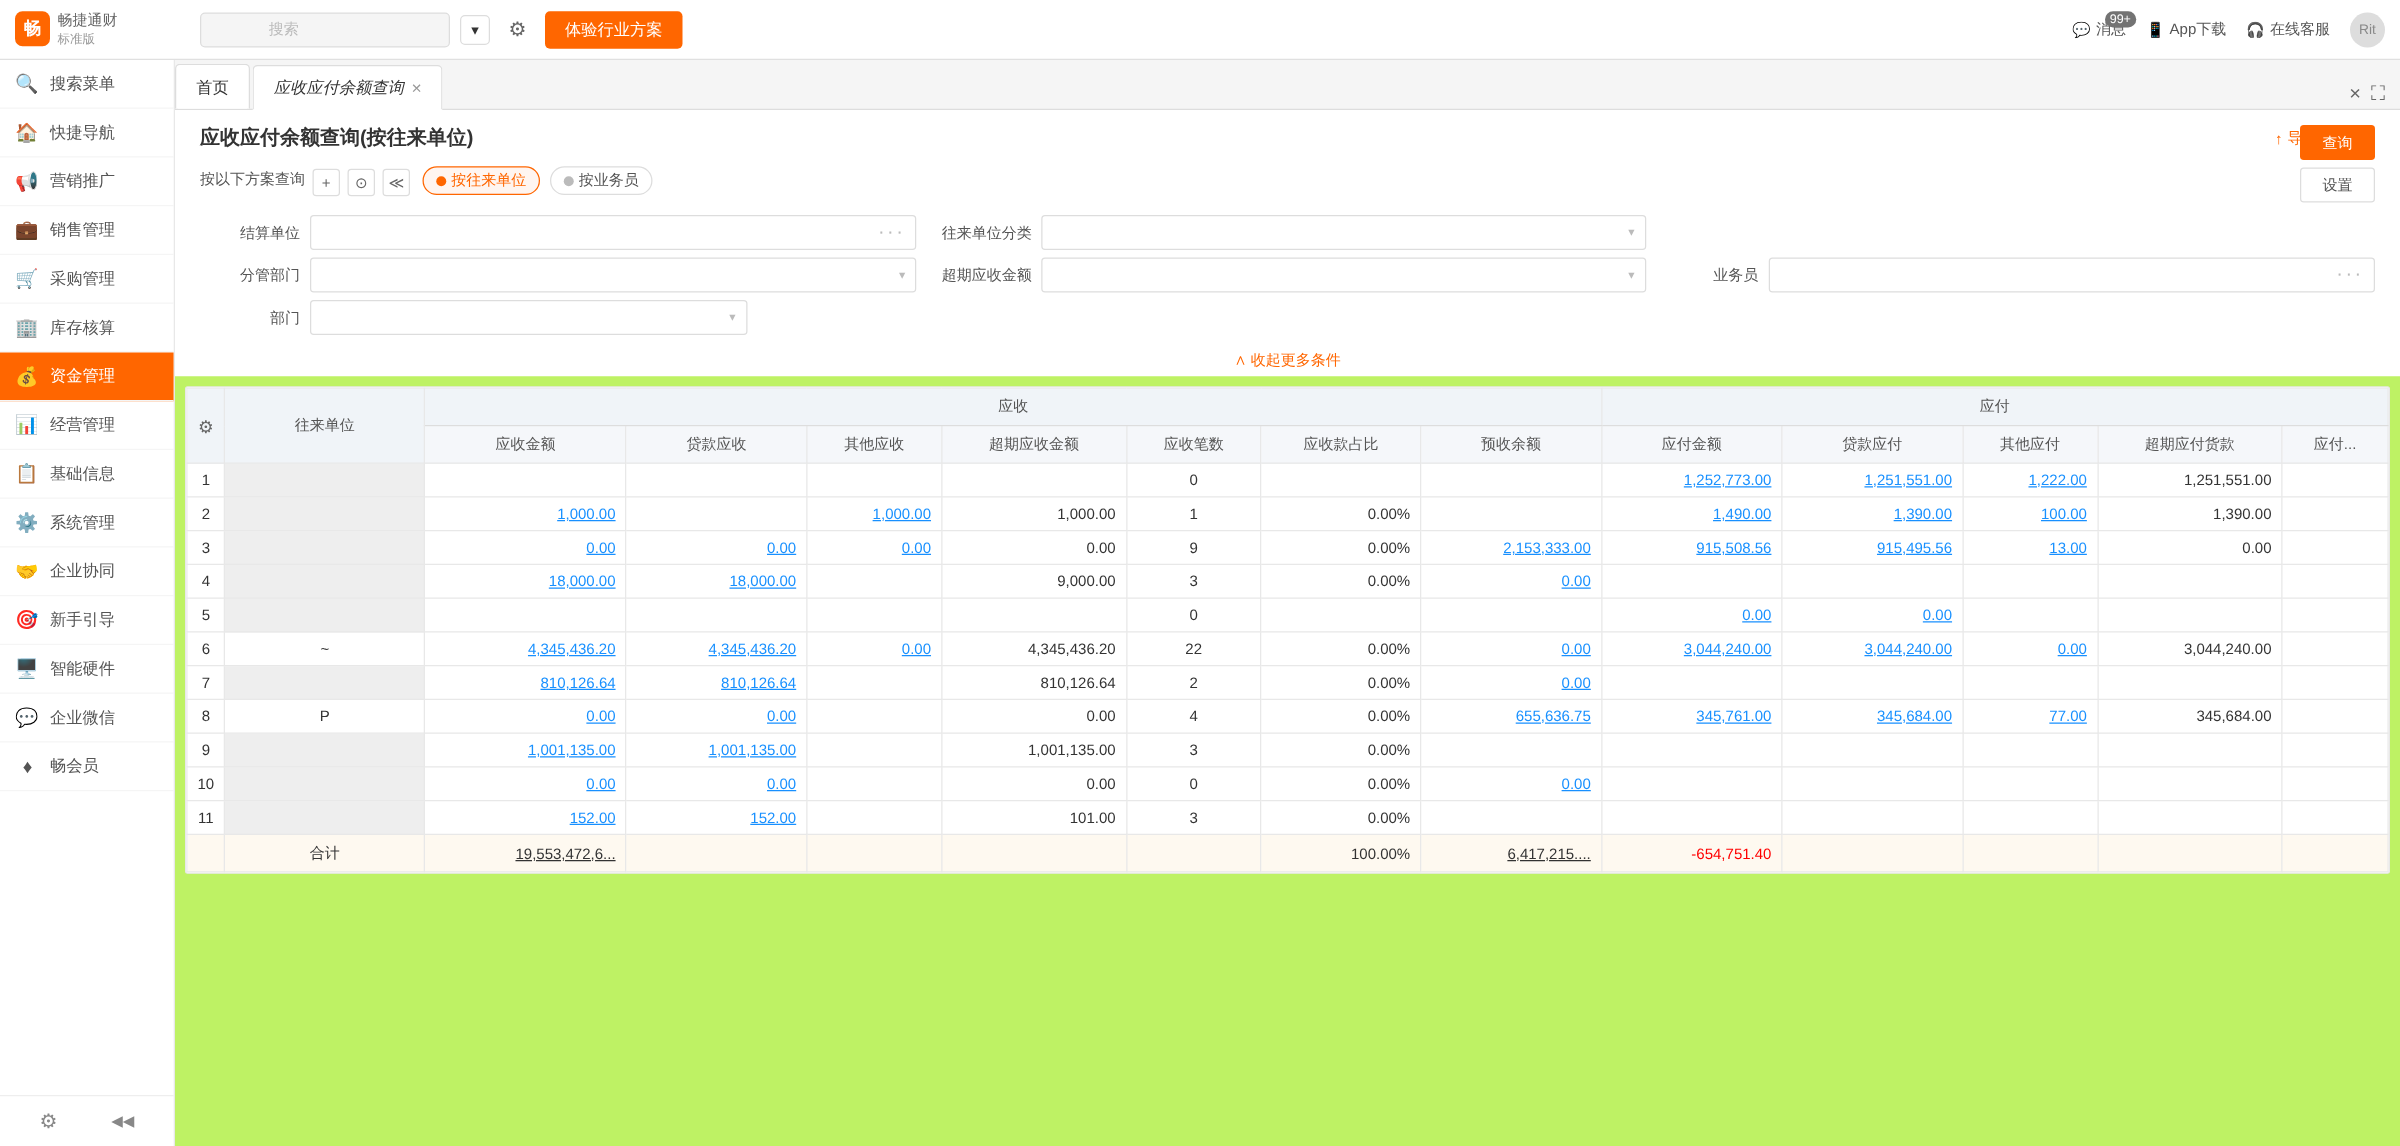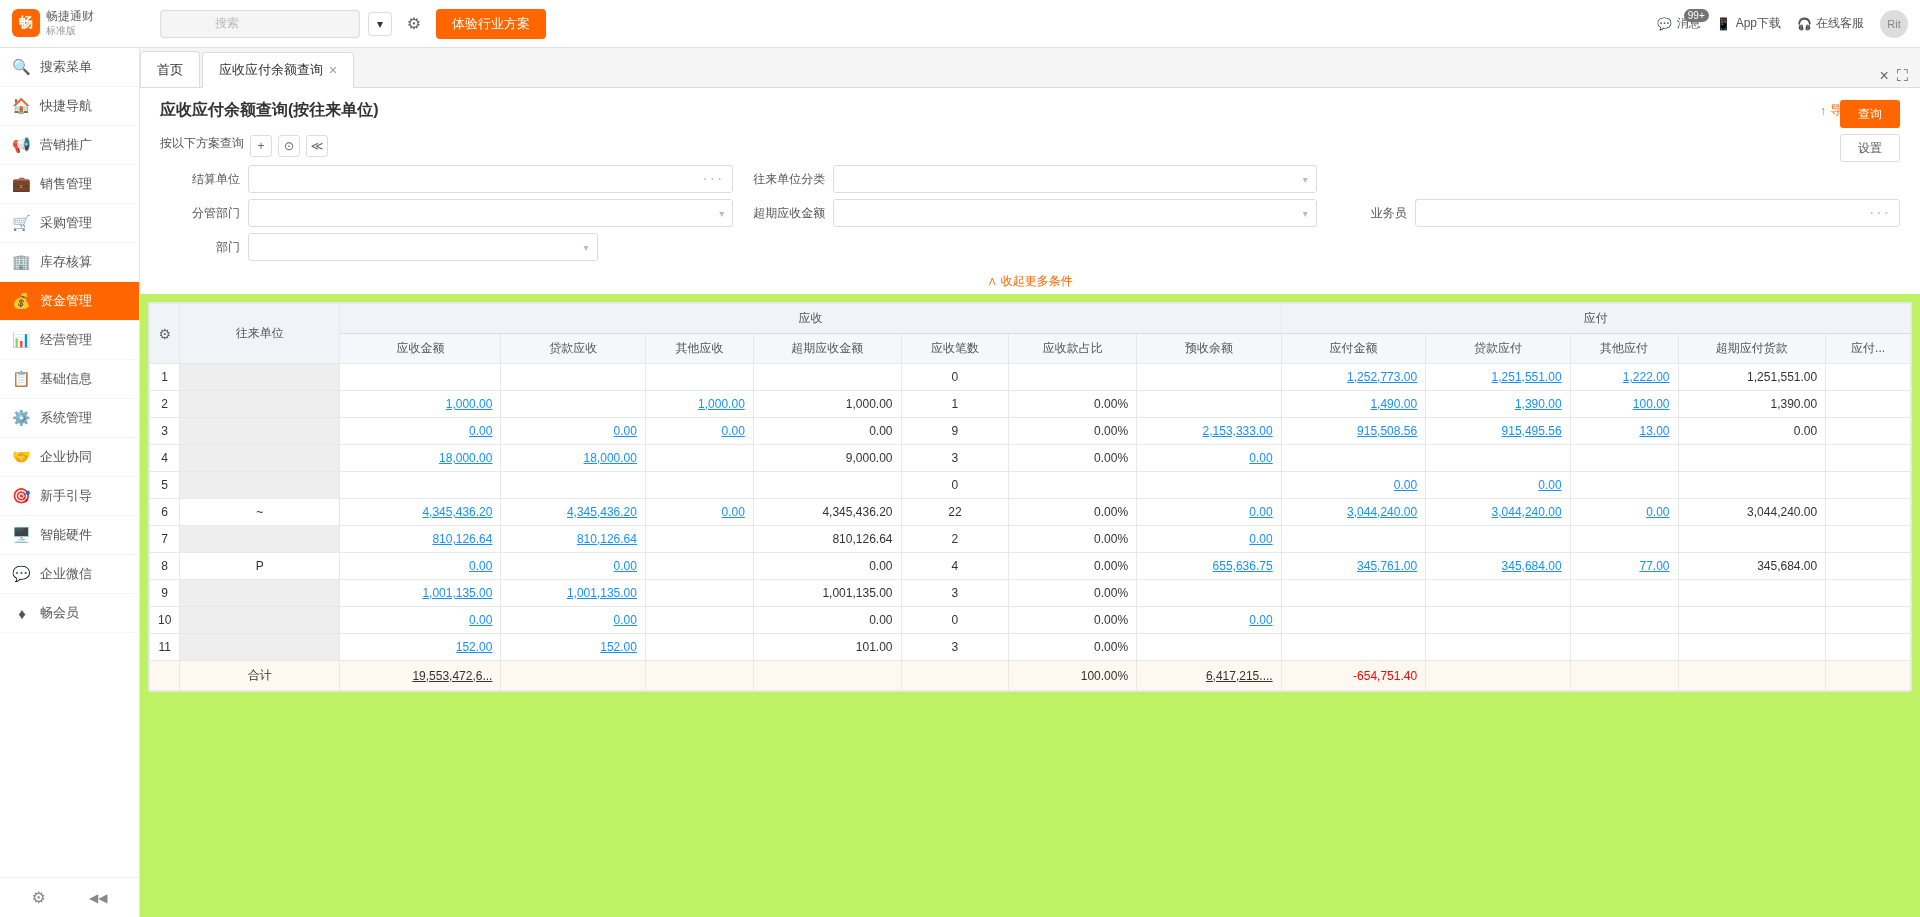--- a/index.html
+++ b/index.html
@@ -118,21 +118,21 @@
     .tab-item {
       height: 36px; padding: 0 16px;
       display: flex; align-items: center; gap: 6px;
       cursor: pointer; font-size: 13px; color: #555;
       background: #e8e8e8; border: 1px solid #ddd;
       border-bottom: none; border-radius: 4px 4px 0 0;
       margin-right: 2px;
     }
     .tab-item.active {
       background: #fff; color: #333; font-weight: 500;
-      border-bottom: 1px solid #fff; margin-bottom: -1px;
+      border-bottom: 1px solid #fff; margin-bottom: -1px; font-style: italic;
     }
     .tab-item.home { background: #fff; color: #333; }
     .tab-close { font-size: 14px; color: #999; cursor: pointer; }
     .tab-right {
       margin-left: auto; display: flex; align-items: center; gap: 8px;
       padding-right: 12px; padding-bottom: 2px;
     }
     .tab-right-btn { cursor: pointer; font-size: 16px; color: #666; }
 
     
@@ -367,20 +367,32 @@
             </div>
           </div>
         </div>
 
         <div style="display:flex; align-items:flex-start; gap:10px; padding-bottom:8px;">
           <div style="display:flex; align-items:flex-start; gap:6px; min-width:160px; padding-top:2px;">
             <span style="color:#555;font-size:12px;white-space:nowrap;">按以下方案查询</span>
             <span class="scheme-btn">+</span>
             <span class="scheme-btn">⊙</span>
             <span class="scheme-btn">≪</span>
+          </div>
+          <div style="flex:1;">
+            <div style="display:flex; gap:8px; margin-bottom:8px;">
+              <div class="scheme-item">
+                <span class="scheme-dot"></span>
+                <span>按往来单位</span>
+              </div>
+              <div class="scheme-item2">
+                <span class="scheme-dot2"></span>
+                <span>按业务员</span>
+              </div>
+            </div>
           </div>
         </div>
 
         <div style="display:flex; flex-direction:column; gap:6px; padding-bottom:8px; margin-left:10px;">
 
           <div style="display:grid; grid-template-columns:1fr 1fr 1fr; gap:8px 20px;">
             <div class="filter-row">
               <span class="filter-row-label">结算单位</span>
               <div class="filter-input">
                 <span></span>

